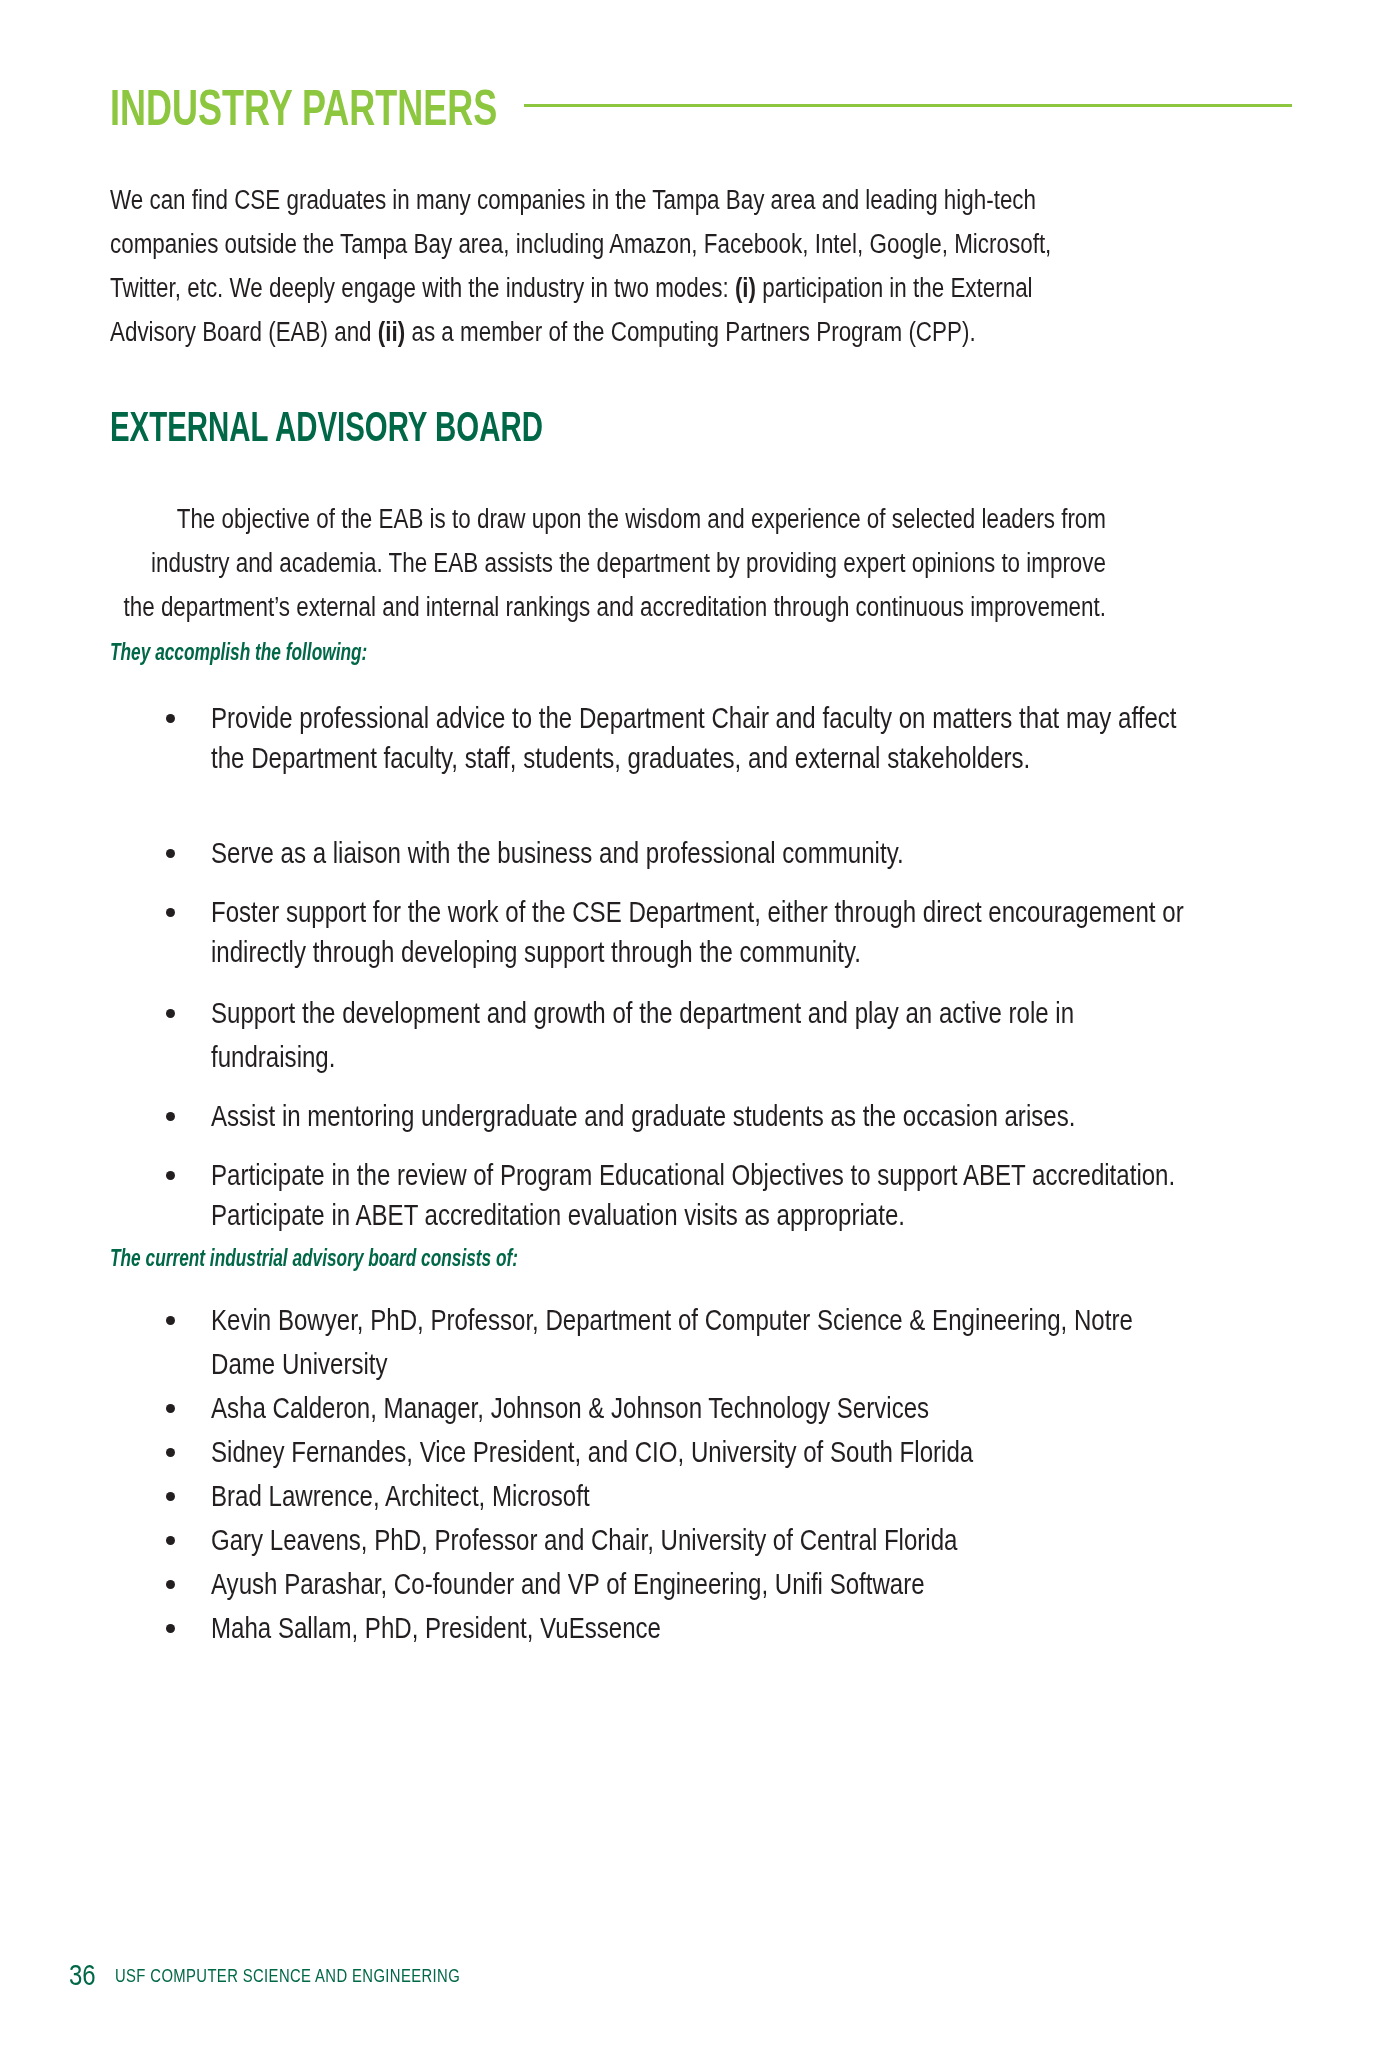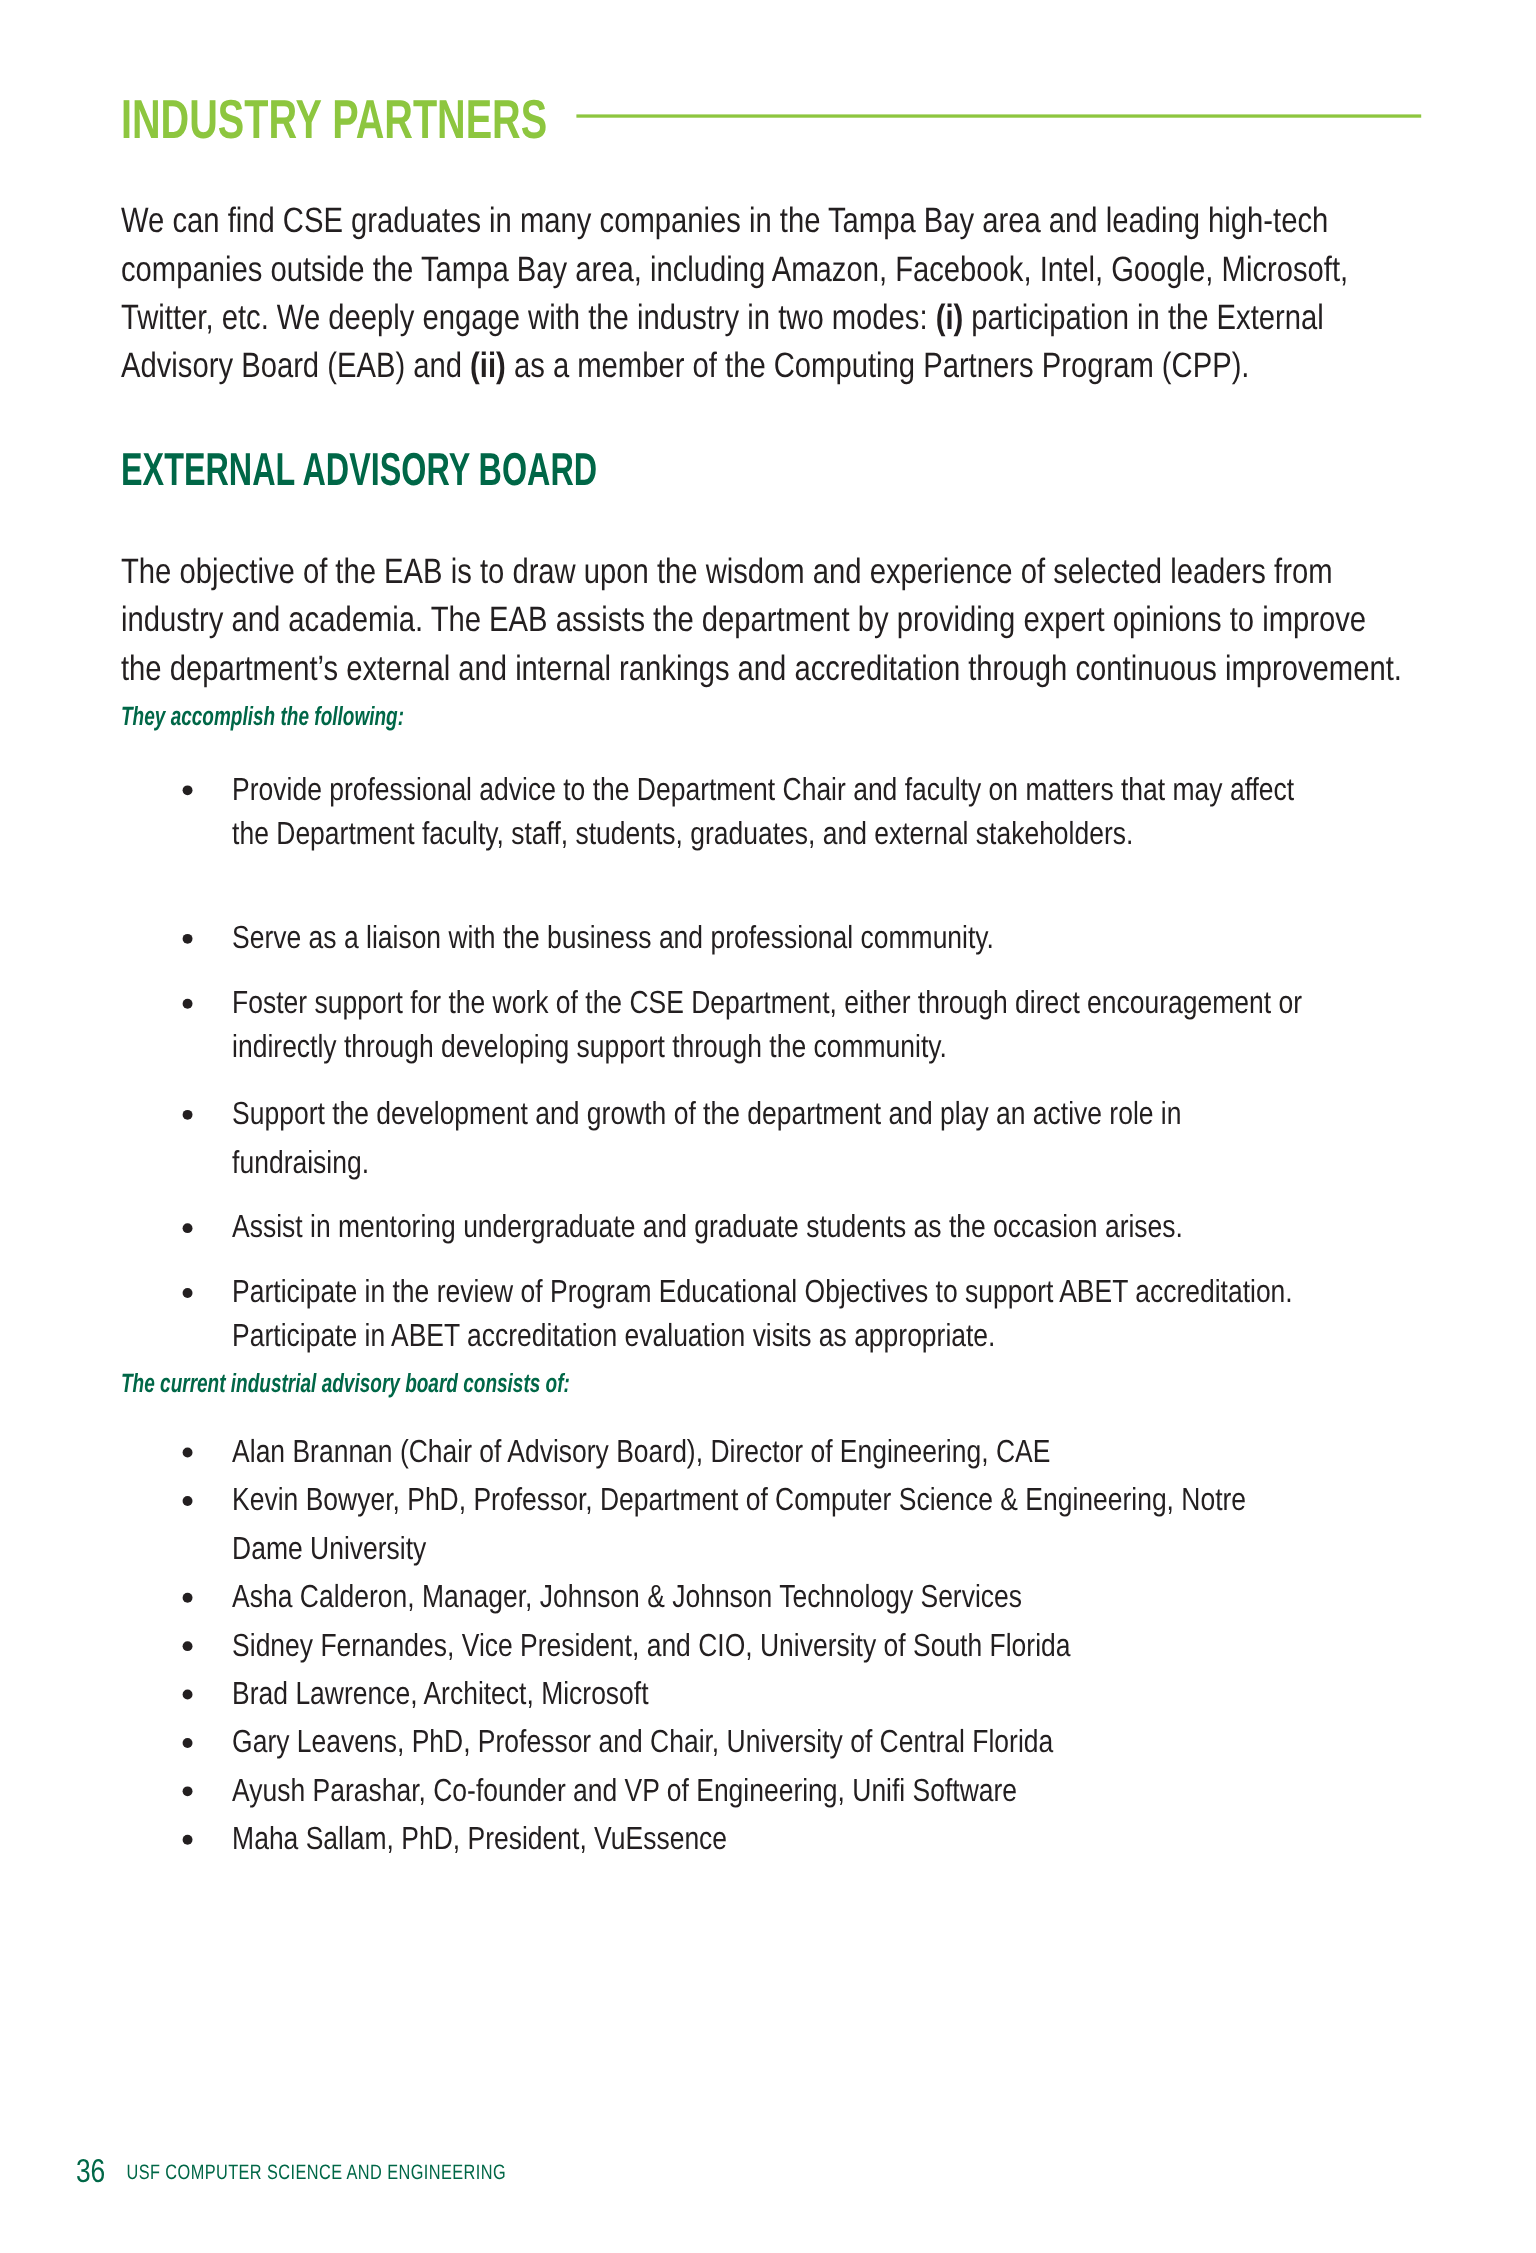--- a/index.html
+++ b/index.html
@@ -7,21 +7,21 @@
       width: 1396px; height: 2048px; position: relative; overflow: hidden;
       font-family: "Liberation Sans", sans-serif; color: #231f20;
     }
     .h1-row { position: absolute; left: 110px; top: 80px; width: 1182px; height: 56px; }
     .h1 {
       position: absolute; left: 0; top: 0; font-weight: bold; font-size: 50px; line-height: 56px;
       color: #8dc63f; white-space: nowrap; transform: scaleX(0.72); transform-origin: left center;
     }
     .h1-rule { position: absolute; left: 414px; right: 0; top: 24px; height: 3px; background: #8dc63f; }
     .para {
-      position: absolute; left: 110px; width: 1200px; font-size: 32px; line-height: 44px;
+      position: absolute; left: 110px; width: 1200px; font-size: 27px; line-height: 44px;
       white-space: nowrap;
     }
     .para .ln { display: block; transform: scaleX(0.83); transform-origin: left center; }
     .h2 {
       position: absolute; left: 110px; top: 402px; font-weight: bold; font-size: 42px; line-height: 50px;
       color: #006747; white-space: nowrap; transform: scaleX(0.70); transform-origin: left center;
     }
     .sub {
       position: absolute; left: 110px; font-weight: bold; font-style: italic; font-size: 24px; line-height: 30px;
       color: #006747; white-space: nowrap; transform: scaleX(0.72); transform-origin: left center;
@@ -91,24 +91,20 @@
     <span class="ln">Participate in the review of Program Educational Objectives to support ABET accreditation.</span>
     <span class="ln">Participate in ABET accreditation evaluation visits as appropriate.</span>
   </div>
 </div>
 
 <div class="sub" style="top:1243px;">The current industrial advisory board consists of:</div>
 
 <div class="blist" style="top:1298px;line-height:44px;">
   <div class="bitem">
       <span class="dot" style="top:18px;"></span>
-      <span class="ln">Alan Brannan (Chair of Advisory Board), Director of Engineering, CAE</span>
-    </div>
-  <div class="bitem">
-      <span class="dot" style="top:18px;"></span>
       <span class="ln">Kevin Bowyer, PhD, Professor, Department of Computer Science &amp; Engineering, Notre</span>
       <span class="ln">Dame University</span>
     </div>
   <div class="bitem">
       <span class="dot" style="top:18px;"></span>
       <span class="ln">Asha Calderon, Manager, Johnson &amp; Johnson Technology Services</span>
     </div>
   <div class="bitem">
       <span class="dot" style="top:18px;"></span>
       <span class="ln">Sidney Fernandes, Vice President, and CIO, University of South Florida</span>

